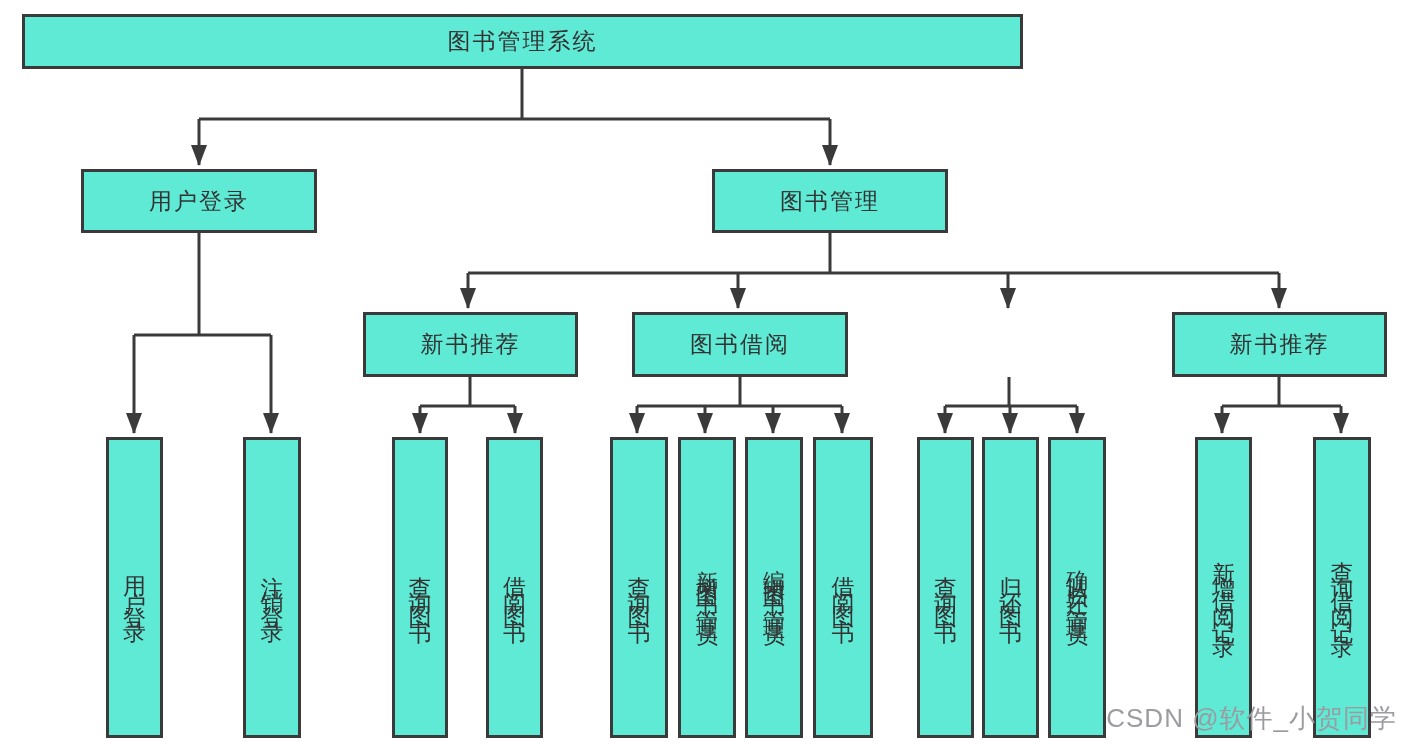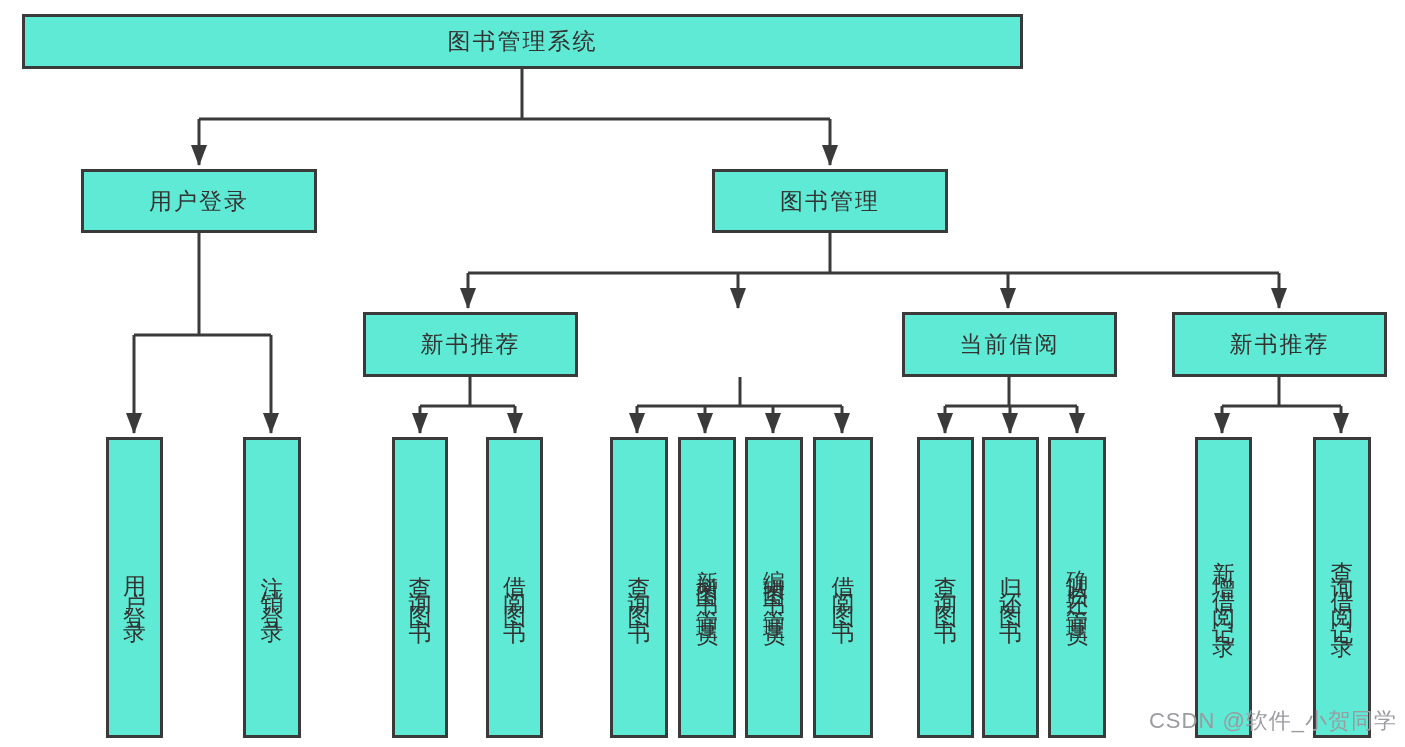--- a/index.html
+++ b/index.html
@@ -26,21 +26,21 @@
     writing-mode:vertical-rl;
     text-orientation:mixed;
     font-size:23px;
     line-height:1;
     letter-spacing:15px;
   }
   .v span.tight { letter-spacing:8px; font-size:22px; }
   .watermark {
     position:absolute;
     right:8px; bottom:11px;
-    font-size:22px;
+    font-size:26px;
     letter-spacing:1px;
     color:var(--wm,#9b9ba0);
     white-space:nowrap;
   }
 </style>
 </head>
 <body>
 
 <div class="stage">
 
@@ -87,22 +87,22 @@
   <div class="box h" style="left:81px;top:169px;width:236px;height:64px">
     <span>用户登录</span>
   </div>
   <div class="box h" style="left:363px;top:312px;width:215px;height:65px">
     <span>新书推荐</span>
   </div>
 
   <div class="box h" style="left:712px;top:169px;width:236px;height:64px">
     <span>图书管理</span>
   </div>
-  <div class="box h" style="left:902px;top:312px;width:215px;height:65px">
-    <span>当前借阅</span>
+  <div class="box h" style="left:632px;top:312px;width:216px;height:65px">
+    <span>图书借阅</span>
   </div>
   <div class="box h" style="left:1172px;top:312px;width:215px;height:65px">
     <span>新书推荐</span>
   </div>
 
   <div class="box v" style="left:106px;top:437px;width:57px;height:301px">
     <span>用户登录</span>
   </div>
   <div class="box v" style="left:243px;top:437px;width:58px;height:301px">
     <span>注销登录</span>

